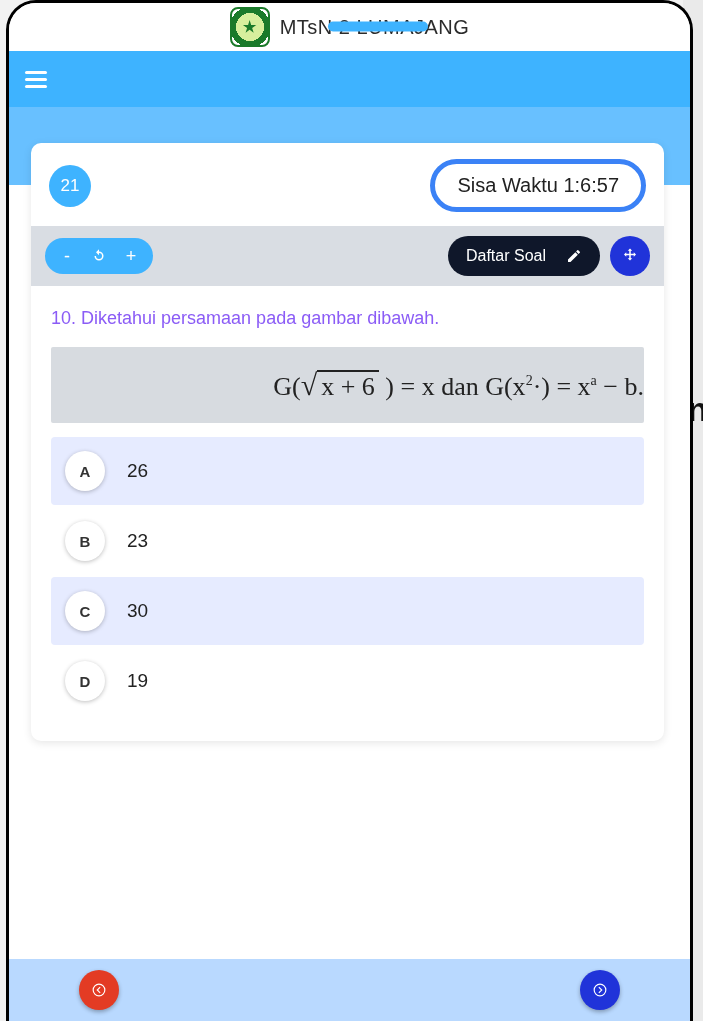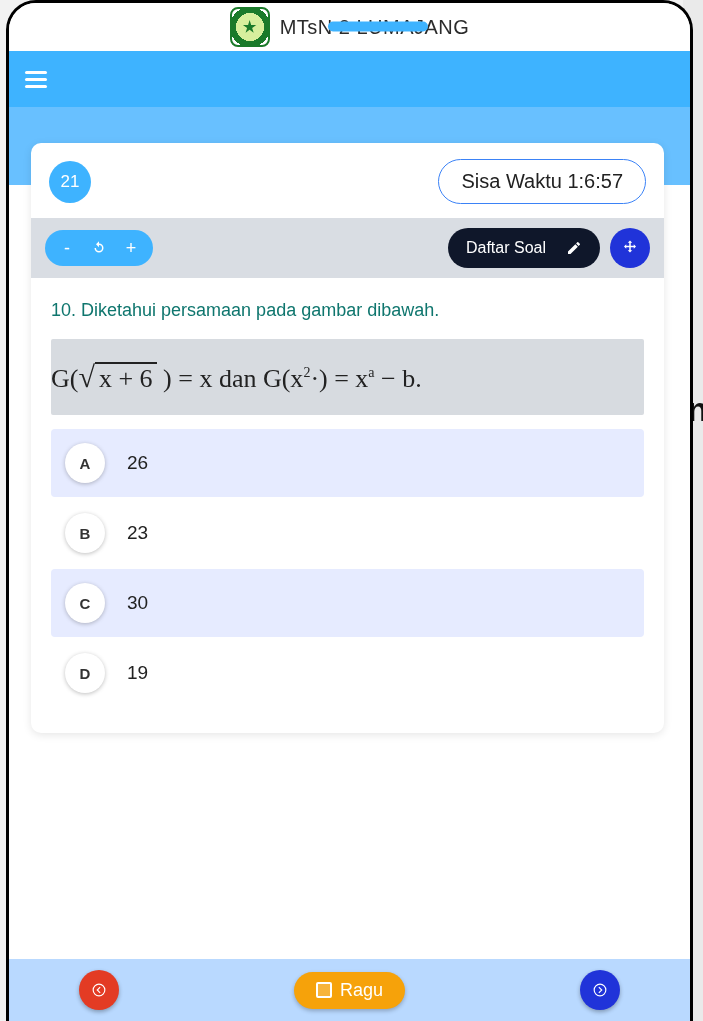--- a/index.html
+++ b/index.html
@@ -66,21 +66,21 @@
   }
   .card-top{
     display:flex; align-items:center; justify-content:space-between;
     padding:16px 18px 14px;
   }
   .qnum{
     background:#3eb3ff; color:#fff; width:42px;height:42px;border-radius:50%;
     display:flex;align-items:center;justify-content:center;font-size:17px;
   }
   .timer{
-    background:#fff; border:1px solid #3b82f6; border-radius:28px;
+    background:#fff; border:5px solid #3b82f6; border-radius:28px;
     padding:10px 22px; font-size:20px; color:#222;
   }
 
   .toolbar{
     background:#d9dde3; padding:10px 14px; display:flex; align-items:center;
     justify-content:space-between;
   }
   .zoom-group{
     background:#3eb3ff; border-radius:20px; display:flex; align-items:center;
     height:36px; padding:0 6px;
@@ -98,25 +98,25 @@
     font-size:16px; display:flex;align-items:center; gap:20px; cursor:pointer;
   }
   .btn-circle-blue{
     width:40px;height:40px;border-radius:50%;background:#2033d9;
     display:flex;align-items:center;justify-content:center;cursor:pointer;
   }
   .btn-circle-blue svg{fill:#fff;width:18px;height:18px;}
   .edit-icon{width:16px;height:16px;fill:#fff;}
 
   .question-body{padding:22px 20px 26px;}
-  .q-line{font-size:18px; color:#0f766e; margin-bottom:14px;}
+  .q-line{font-size:18px; color:#8b5cf6; margin-bottom:14px;}
   .q-image{
     margin-top:18px;
     background:#d7dbe0; height:76px; border-radius:2px;
-    display:flex;align-items:center;justify-content:flex-start;
+    display:flex;align-items:center;justify-content:flex-end;
     font-family: "Times New Roman", serif; font-size:26px; color:#222;
     position:relative;
   }
   .q-image .surd{ font-size:30px; }
   .q-image .vinculum{ border-top:2.5px solid #222; padding:0 4px;}
   .q-image sup{font-size:14px;}
 
   .options{margin-top:14px; display:flex; flex-direction:column; gap:2px;}
   .opt{
     display:flex; align-items:center; gap:22px;
@@ -239,24 +239,20 @@
       </div>
     </div>
 
     <div class="bottom-bar">
       <div class="nav-circ nav-prev">
         <svg viewBox="0 0 24 24">
             <circle cx="12" cy="12" r="10" fill="none" stroke="#fff" stroke-width="2"></circle>
             <path d="M14 7l-5 5 5 5" fill="none" stroke="#fff" stroke-width="2"></path>
           </svg>
       </div>
-      <div class="ragu">
-        <span class="chk"></span>
-        <span>Ragu</span>
-      </div>
       <div class="nav-circ nav-next">
         <svg viewBox="0 0 24 24">
             <circle cx="12" cy="12" r="10" fill="none" stroke="#fff" stroke-width="2"></circle>
             <path d="M10 7l5 5-5 5" fill="none" stroke="#fff" stroke-width="2"></path>
           </svg>
       </div>
     </div>
 
   </div>
 </div>

